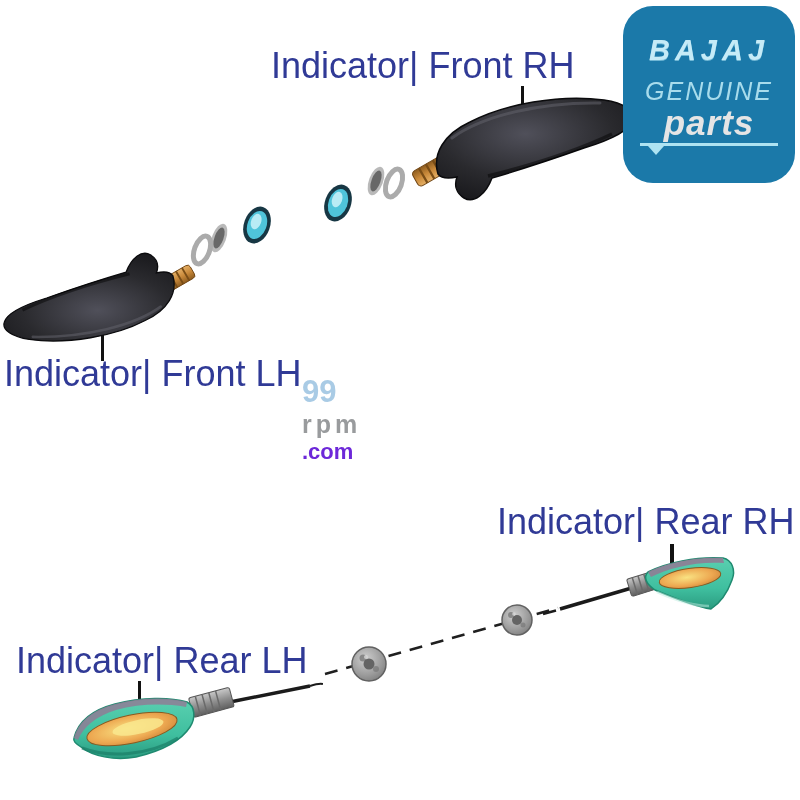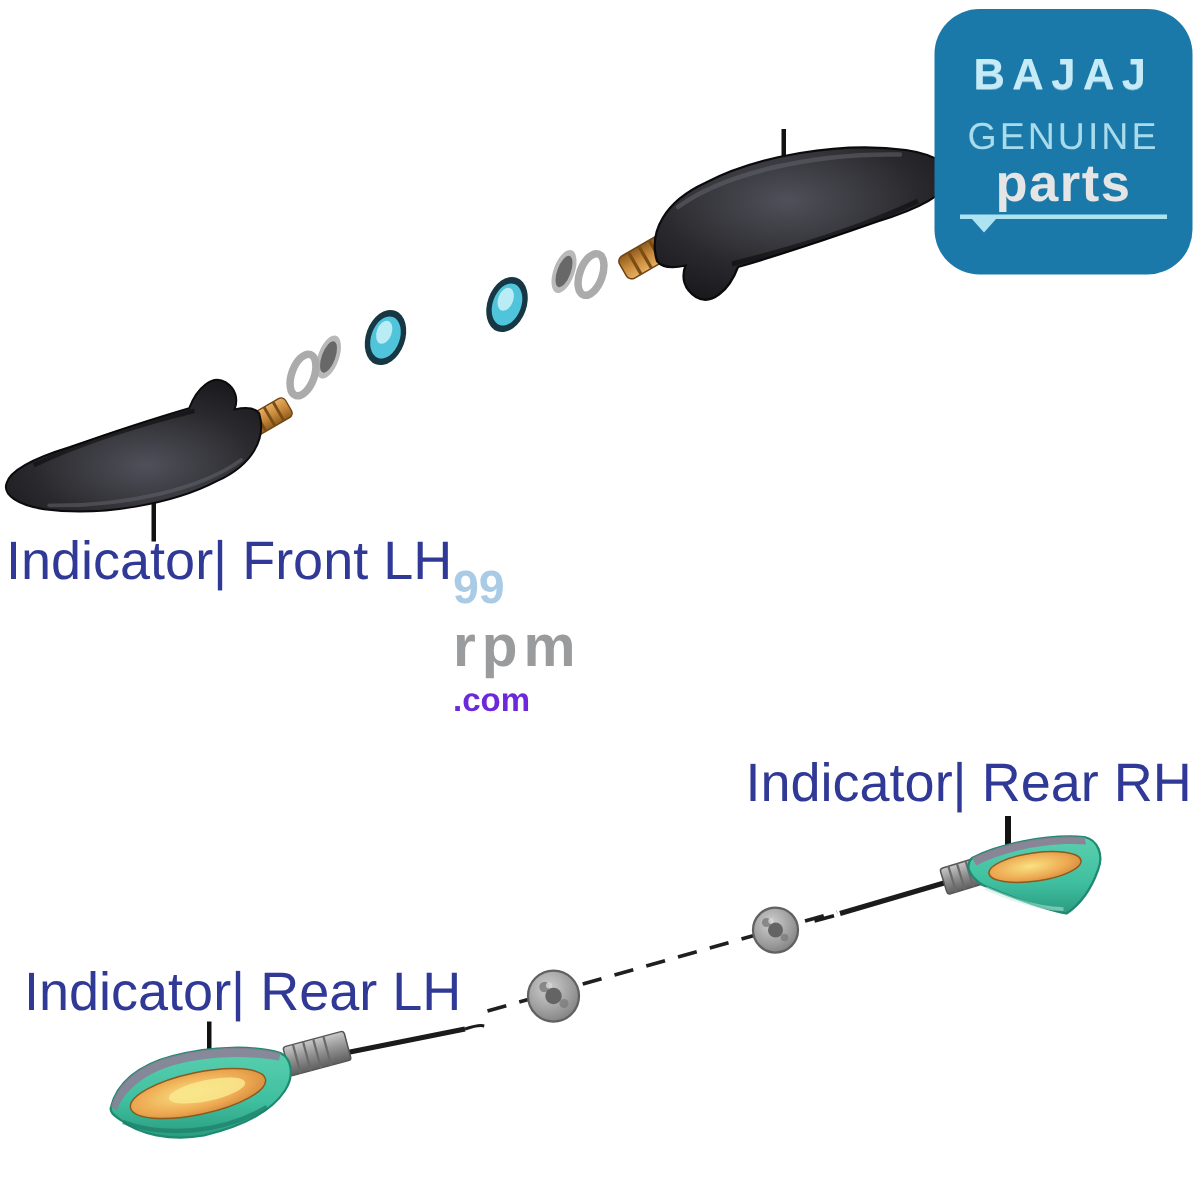--- a/index.html
+++ b/index.html
@@ -5,34 +5,34 @@
   html,body{margin:0;padding:0;background:#fff;}
   .canvas{position:relative;width:800px;height:800px;background:#ffffff;overflow:hidden;
           font-family:"Liberation Sans",sans-serif;}
   .lbl{position:absolute;color:#303A96;font-size:36px;line-height:1.05;white-space:nowrap;}
   .leader{position:absolute;background:#121212;}
   .art{position:absolute;}
 
   
   .badge{position:absolute;left:623px;top:6px;width:172px;height:177px;background:#1B79A9;
          border-radius:30px;display:flex;flex-direction:column;align-items:center;
-         padding-top:30px;box-sizing:border-box;}
+         padding-top:30px;box-sizing:border-box;font-style:italic;}
   .badge-brand{color:#C6EBF7;font-weight:bold;font-size:29px;letter-spacing:5px;line-height:1;
                text-shadow:0 1px 0 #6fb6d4;}
   .badge-genuine{color:#A8DCEC;font-size:25px;letter-spacing:2px;margin-top:14px;line-height:1;}
   .badge-parts{color:#e5e5e5;font-weight:bold;font-size:35px;line-height:1;margin-top:1px;letter-spacing:1px;}
   .badge-underline{width:138px;height:3px;background:#AEE3F2;margin-top:3px;position:relative;}
   .badge-arrow{position:absolute;left:8px;top:3px;width:0;height:0;
                border-left:8px solid transparent;border-right:8px solid transparent;
                border-top:9px solid #AEE3F2;}
 
   
   .watermark{position:absolute;left:302px;top:374px;display:flex;align-items:baseline;flex-direction:column;}
   .wm-99{color:#A9CBE5;font-size:31px;font-weight:bold;}
-  .wm-rpm{color:#999B9D;font-size:39px;font-weight:bold;letter-spacing:4px;}
+  .wm-rpm{color:#999B9D;font-size:25px;font-weight:bold;letter-spacing:4px;}
   .wm-com{color:#6d28d9;font-size:22px;font-weight:bold;}
 </style>
 </head>
 <body>
 
 <div class="canvas">
 
   <svg width="0" height="0" style="position:absolute" aria-hidden="true">
     <defs>
       <linearGradient id="brassGrad" x1="0" y1="-9" x2="0" y2="9" gradientUnits="userSpaceOnUse">
@@ -74,20 +74,21 @@
         <ellipse cx="64" cy="72" rx="14" ry="12" fill="#1D1D20"></ellipse>
         <path d="M50,86 C44,66 56,46 82,34 C116,16 172,6 216,12 C236,15 248,23 245,32
                  C242,43 222,52 196,60 C162,72 128,83 104,90 C98,106 86,116 76,110
                  C68,105 66,97 69,89 C60,91 53,90 50,86 Z" fill="url(#bodyGrad)" stroke="#0B0B0D" stroke-width="1.5"></path>
         <path d="M64,50 C94,28 152,14 212,15" fill="none" stroke="#63636B" stroke-width="3" opacity="0.55" stroke-linecap="round"></path>
         <path d="M100,88 C140,78 186,64 224,46" fill="none" stroke="#000" stroke-width="3.5" opacity="0.45"></path>
       </g>
     </defs>
   </svg>
 
+  <div class="lbl" style="left:271px;top:47px;">Indicator| Front RH</div>
   <div class="lbl" style="left:4px;top:355px;">Indicator| Front LH</div>
   <div class="lbl" style="left:497px;top:503px;">Indicator| Rear RH</div>
   <div class="lbl" style="left:4px;top:642px;margin-left:12px;">Indicator| Rear LH</div>
 
   <div class="leader" style="left:521px;top:86px;width:3px;height:26px;"></div>
   <div class="leader" style="left:101px;top:334px;width:3px;height:27px;"></div>
   <div class="leader" style="left:670px;top:544px;width:4px;height:23px;"></div>
   <div class="leader" style="left:138px;top:681px;width:3px;height:20px;"></div>
 
   <svg class="art" style="left:388px;top:88px;" width="250" height="120" viewBox="0 0 250 120">

